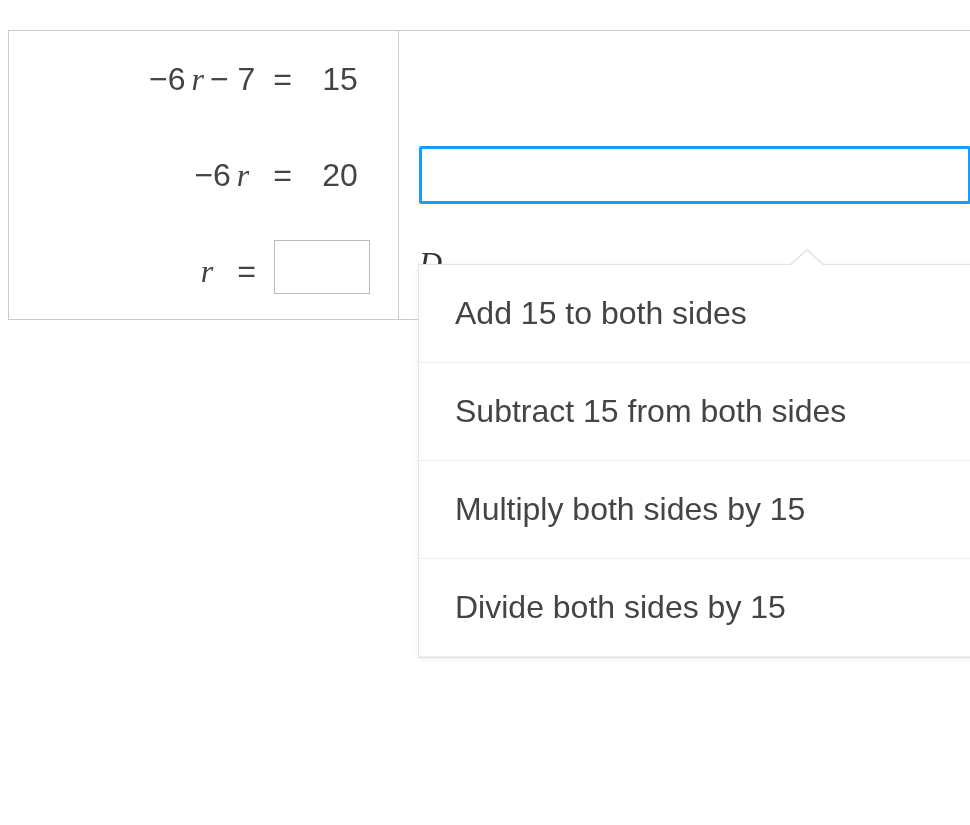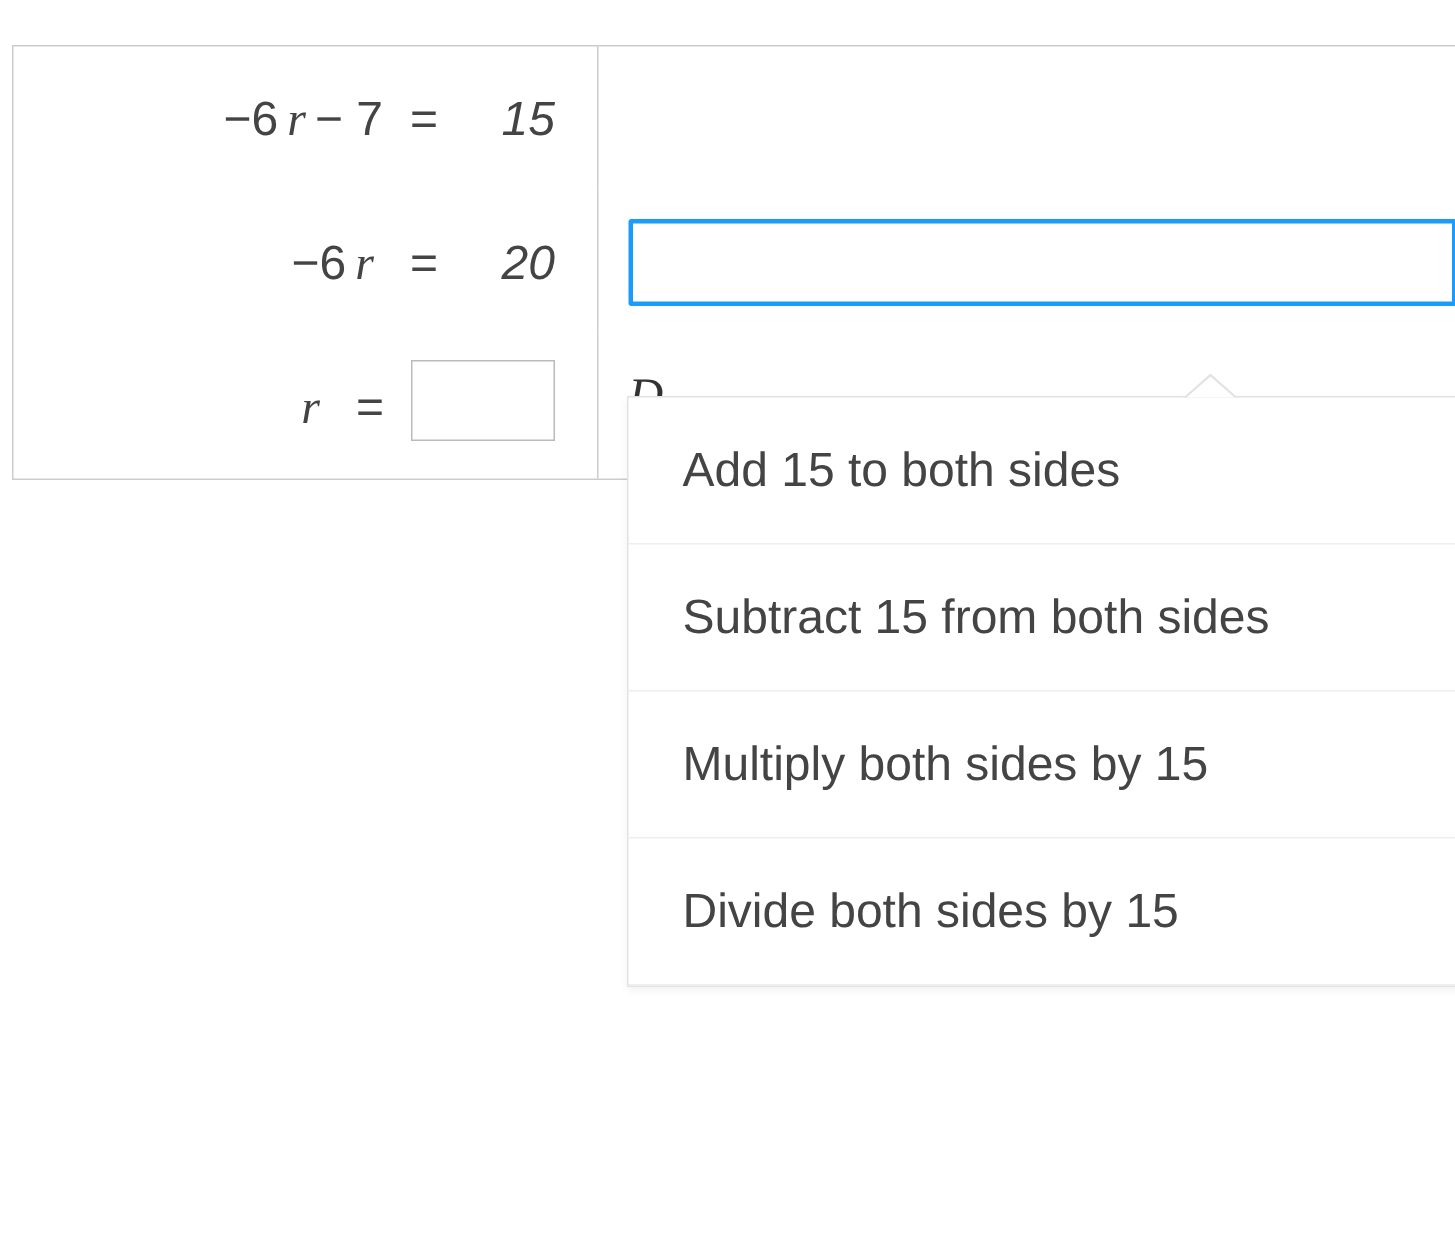--- a/index.html
+++ b/index.html
@@ -44,21 +44,21 @@
     overflow: visible;
   }
 
   .lhs {
     display: inline-flex;
     align-items: baseline;
     gap: 6px;
   }
   .mi { font-style: italic; font-family: "Times New Roman", serif; }
   .eq { padding: 0 10px; }
-  .rhs { min-width: 60px; text-align: right; font-style: italic; }
+  .rhs { min-width: 60px; text-align: center; }
 
   .answer-box {
     display: inline-block;
     width: 96px;
     height: 54px;
     border: 1px solid #bbb;
     background: #fff;
   }
 
   .select-field {

